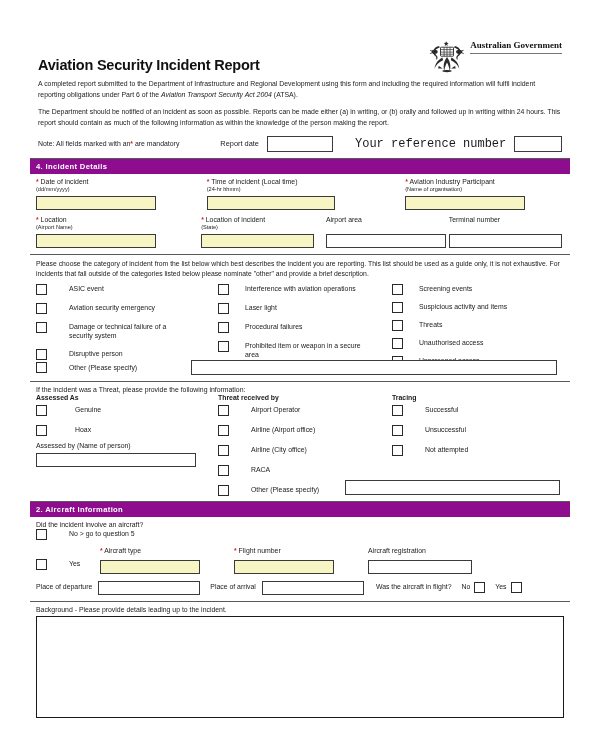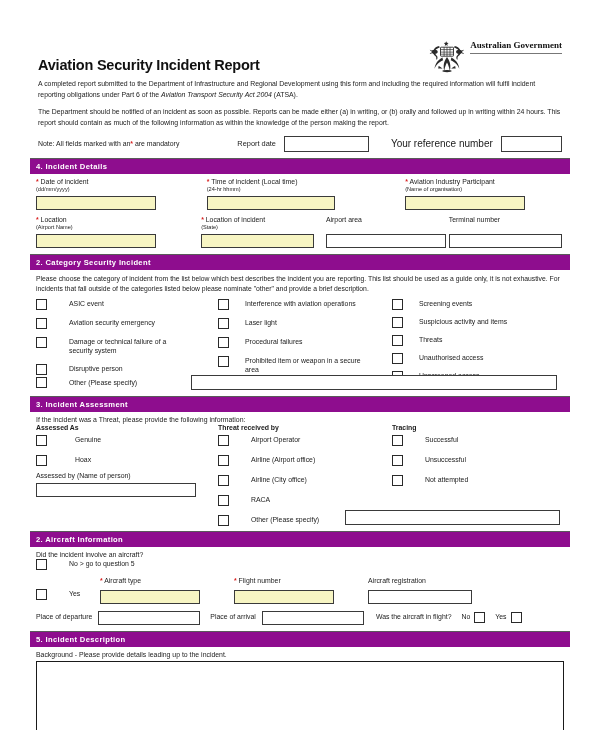--- a/index.html
+++ b/index.html
@@ -97,35 +97,36 @@
   
   .note-row {
     display: flex;
     align-items: center;
     padding: 0 8px 6px 8px;
     font-size: 6.9px;
   }
   .note-text { white-space: nowrap; }
   .ast { color: #d81e1e; font-weight: bold; }
   .note-label {
-    margin-left: 58px;
+    margin-left: 41px;
     white-space: nowrap;
     font-size: 7.4px;
   }
   .box-report-date {
     margin-left: 8px;
     width: 126px;
     height: 14px;
     border: 1px solid #3a3a3a;
     background: #fff;
   }
   .note-label2 {
     margin-left: 22px;
     white-space: nowrap;
-    font-size: 10px;
+    font-size: 12px;
+    font-family: Liberation Mono, monospace;
   }
   .box-ref {
     margin-left: 8px;
     width: 90px;
     height: 14px;
     border: 1px solid #3a3a3a;
     background: #fff;
   }
 
   
@@ -303,21 +304,20 @@
       </div>
       <div class="col" style="width:120px;">
         <div class="flabel">Terminal number</div>
         <div class="fsub">&nbsp;</div>
         <div class="inp" style="width:113px;margin-top:2px;"></div>
       </div>
     </div>
   </div>
 
   <div class="hr-top"></div>
-  <div class="secbar">2. Category Security Incident</div>
   <div class="secbody">
     <p class="helper">Please choose the category of incident from the list below which best describes the incident you are reporting. This list should be used as a guide only, it is not exhaustive. For incidents that fall outside of the categories listed below please nominate "other" and provide a brief description.</p>
 
     <div class="grid-row">
 
       <div class="col" style="width:182px;">
         <div class="cbrow" style="margin-bottom:8px;">
           <div class="cb"></div>
           <div class="cblabel" style="margin-left:22px;">ASIC event</div>
         </div>
@@ -379,21 +379,20 @@
     </div>
 
     <div class="cbrow" style="margin-top:-14px;align-items:center;">
       <div class="cb"></div>
       <div class="cblabel" style="margin-left:22px;width:122px;">Other (Please specify)</div>
       <div class="inp" style="width:366px;height:15px;"></div>
     </div>
   </div>
 
   <div class="hr-top"></div>
-  <div class="secbar">3. Incident Assessment</div>
   <div class="secbody">
     <div class="plainhead">If the incident was a Threat, please provide the following information:</div>
 
     <div class="grid-row">
 
       <div class="col" style="width:182px;">
         <div class="colhead">Assessed As</div>
         <div class="cbrow" style="margin-bottom:9px;">
           <div class="cb"></div>
           <div class="cblabel" style="margin-left:28px;">Genuine</div>
@@ -488,21 +487,20 @@
       <div class="inp" style="width:102px;margin-left:6px;"></div>
       <div class="flabel" style="margin-left:12px;">Was the aircraft in flight?</div>
       <div class="flabel" style="margin-left:10px;">No</div>
       <div class="cb" style="margin-left:4px;"></div>
       <div class="flabel" style="margin-left:10px;">Yes</div>
       <div class="cb" style="margin-left:4px;"></div>
     </div>
   </div>
 
   <div class="hr-top"></div>
-  <div class="secbar">5. Incident Description</div>
   <div class="secbody" style="padding-bottom:0;">
     <div class="flabel">Background - Please provide details leading up to the incident.</div>
     <div class="descbox">
       
     </div>
   </div>
 
 </div>
 </div>
 

